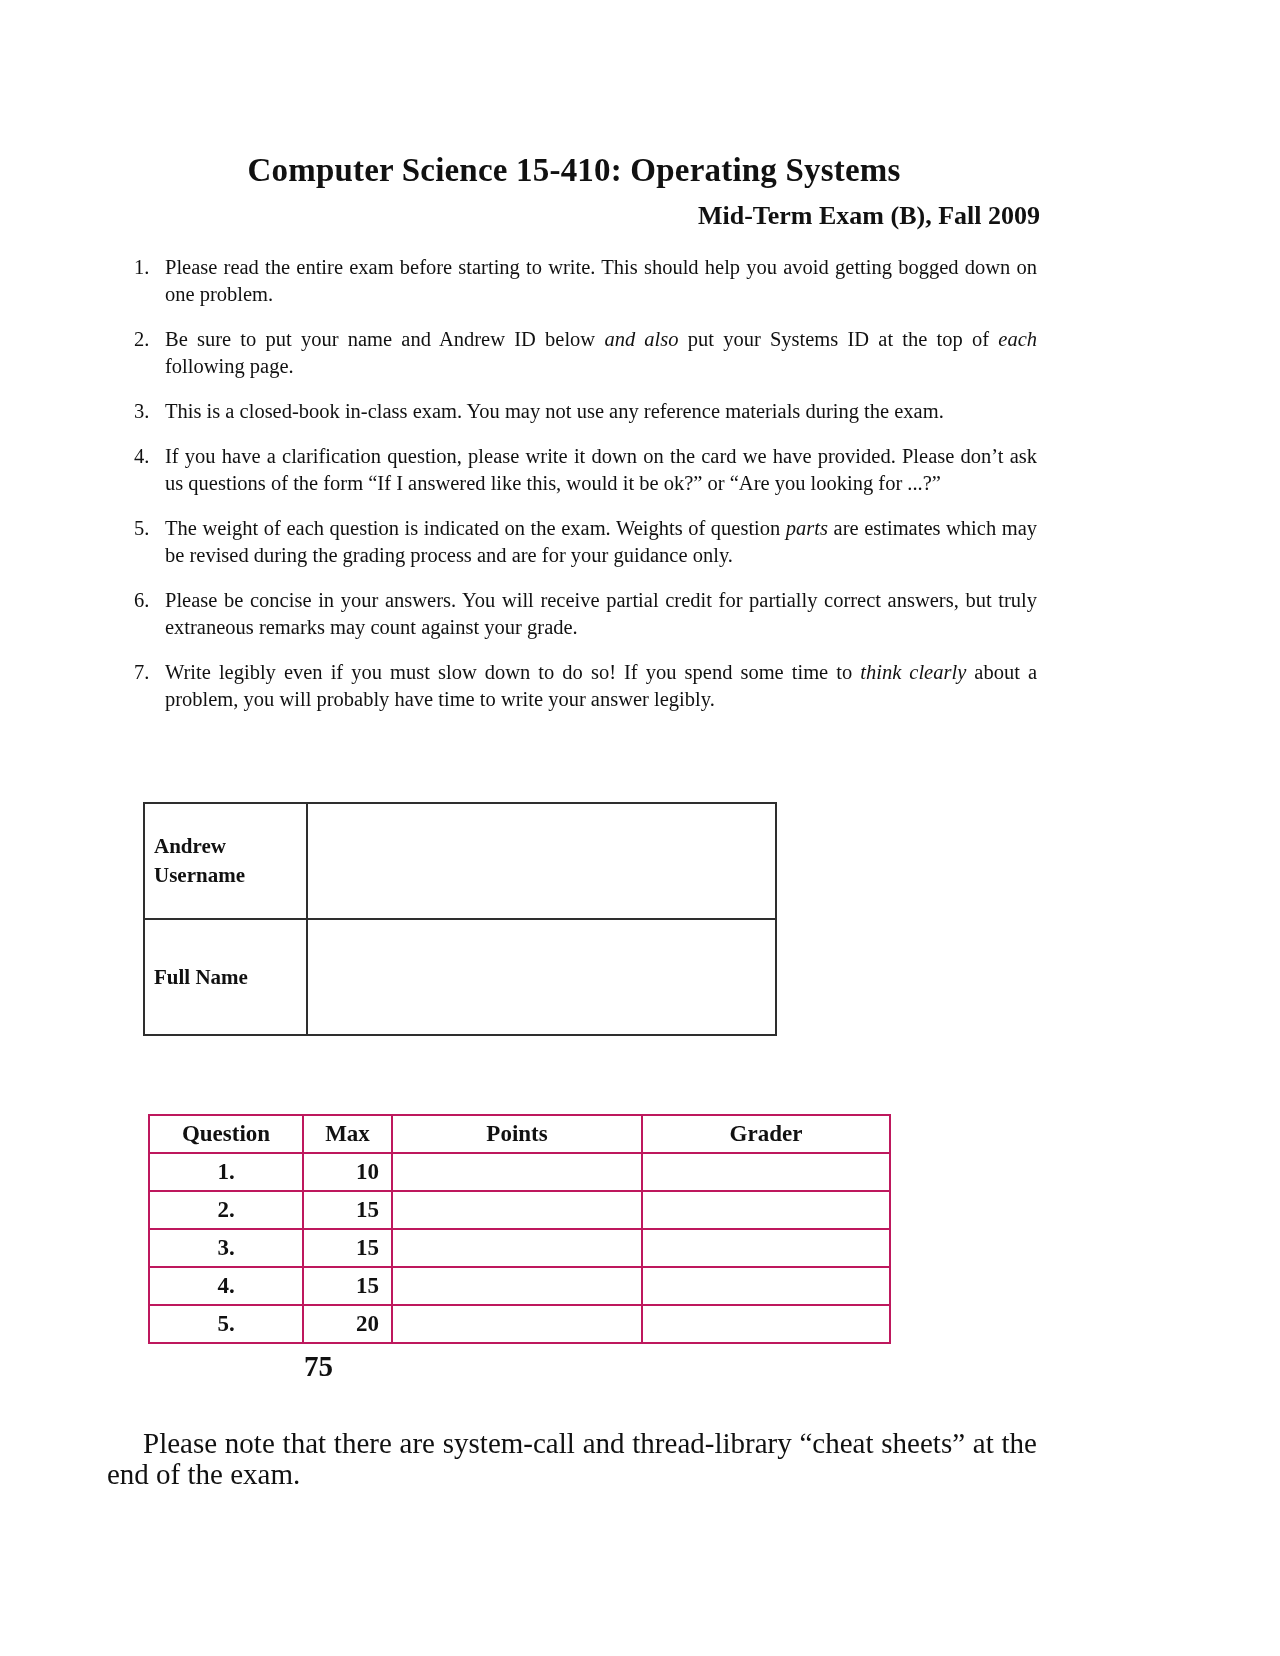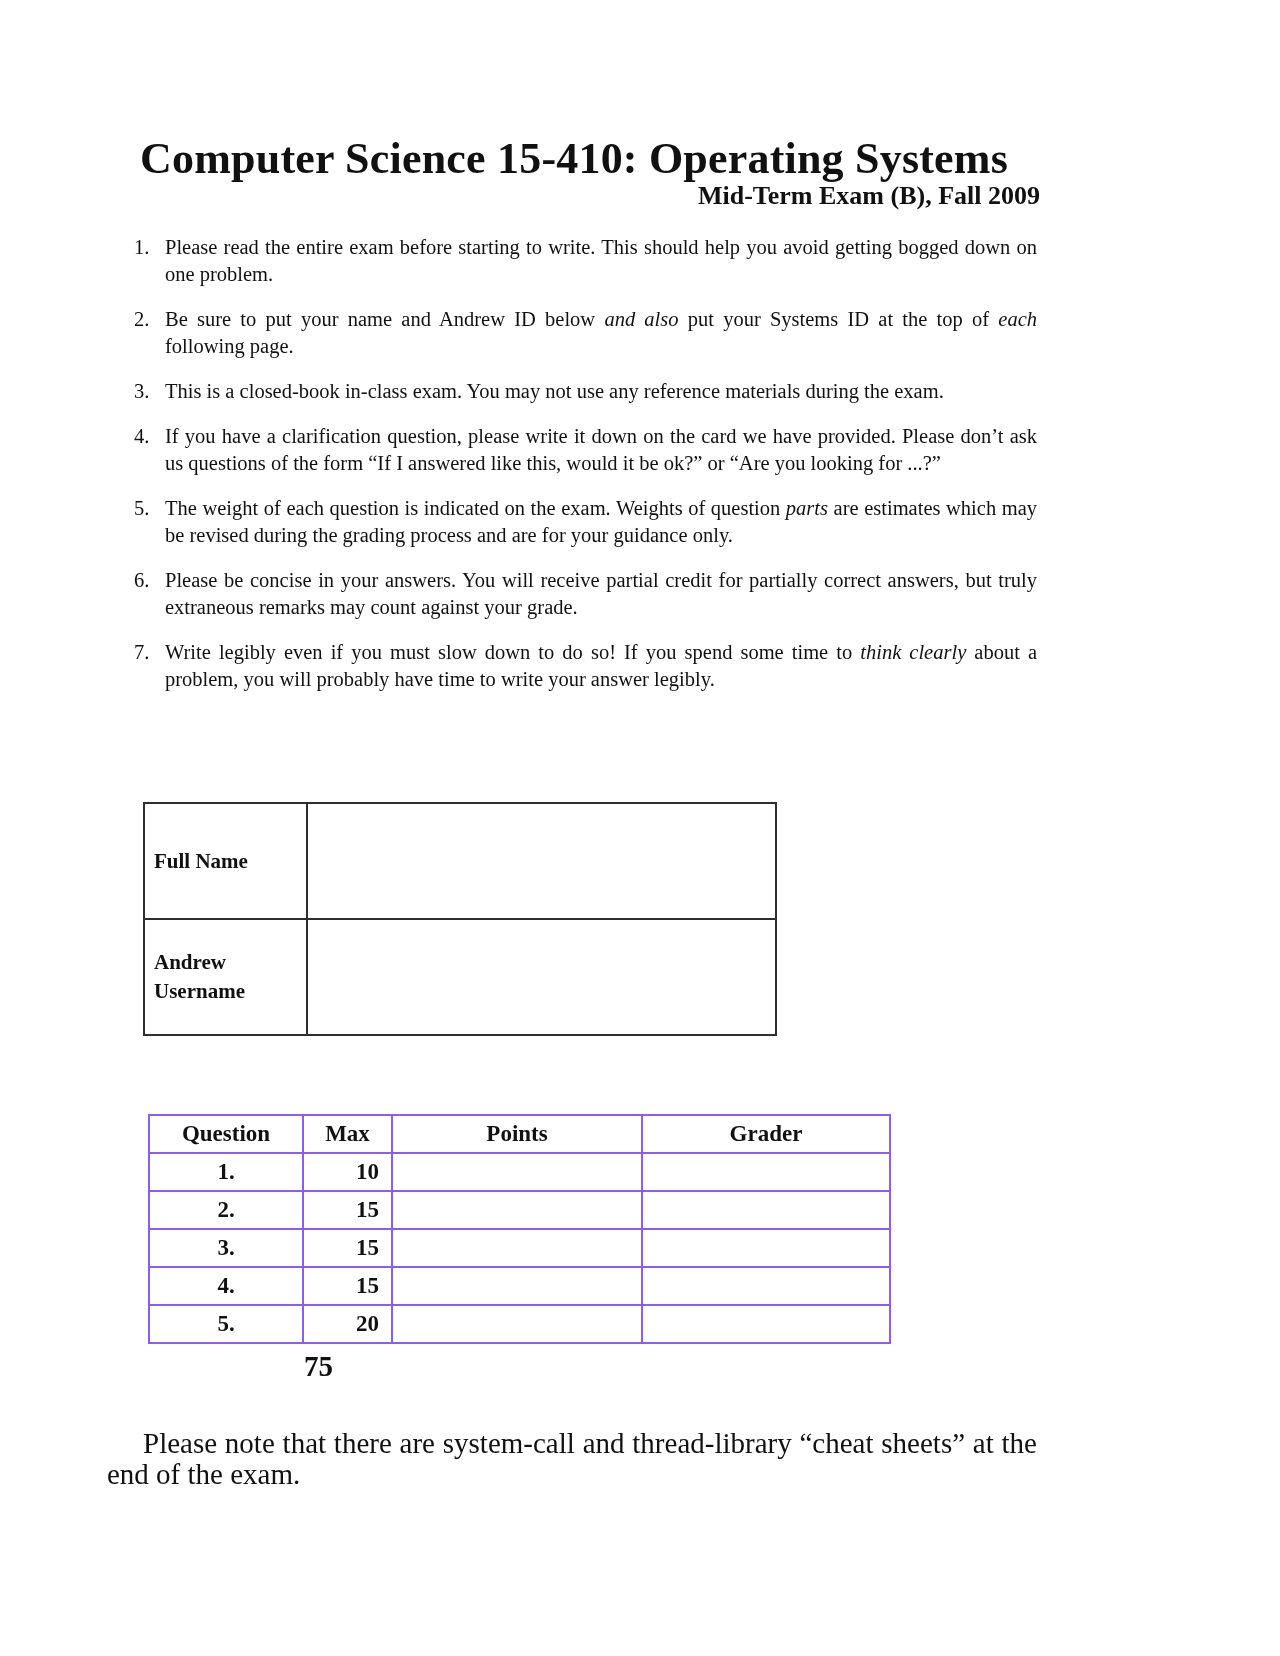--- a/index.html
+++ b/index.html
@@ -12,23 +12,23 @@
     font-family: "Liberation Serif", "DejaVu Serif", serif;
     overflow: hidden;
   }
   .content {
     position: absolute;
     left: 108px;
     top: 140px;
     width: 932px;
   }
   .title {
-    margin: 0;
+    margin: 11px;
     text-align: center;
-    font-size: 44px;
+    font-size: 33px;
     line-height: 38px;
     font-weight: bold;
     letter-spacing: 0.2px;
   }
   .subtitle {
     margin: 2px 0 0 0;
     text-align: right;
     font-size: 26px;
     line-height: 31px;
     font-weight: bold;
@@ -77,21 +77,21 @@
   }
   .name-table td.val { width: 467px; }
 
   .score-table {
     position: absolute;
     left: 148px;
     top: 1114px;
     table-layout: fixed;
   }
   .score-table td, .score-table th {
-    border: 2px solid #8b5cf6;
+    border: 2px solid #be185d;
     padding: 0;
     font-size: 23px;
     font-weight: bold;
     overflow: hidden;
   }
   .score-table th { height: 36px; text-align: center; }
   .score-table td { height: 36px; }
   .score-table td.q { text-align: center; }
   .score-table td.m { text-align: right; padding-right: 12px; }
 
@@ -153,25 +153,25 @@
       <li>
         <span class="num">7.</span>
         <span class="bd">Write legibly even if you must slow down to do so!</span><span> If you spend some time to </span><span class="it">think clearly</span><span> about a problem, you will probably have time to write your answer legibly.</span>
       </li>
     </ol>
   </div>
 
   <table class="name-table">
     <tbody>
       <tr>
+        <td class="lbl">Andrew Username</td>
+        <td class="val"></td>
+      </tr>
+      <tr>
         <td class="lbl">Full Name</td>
-        <td class="val"></td>
-      </tr>
-      <tr>
-        <td class="lbl">Andrew Username</td>
         <td class="val"></td>
       </tr>
     </tbody>
   </table>
 
   <table class="score-table">
     <colgroup>
       <col style="width:154px">
         <col style="width:89px">
         <col style="width:250px">

